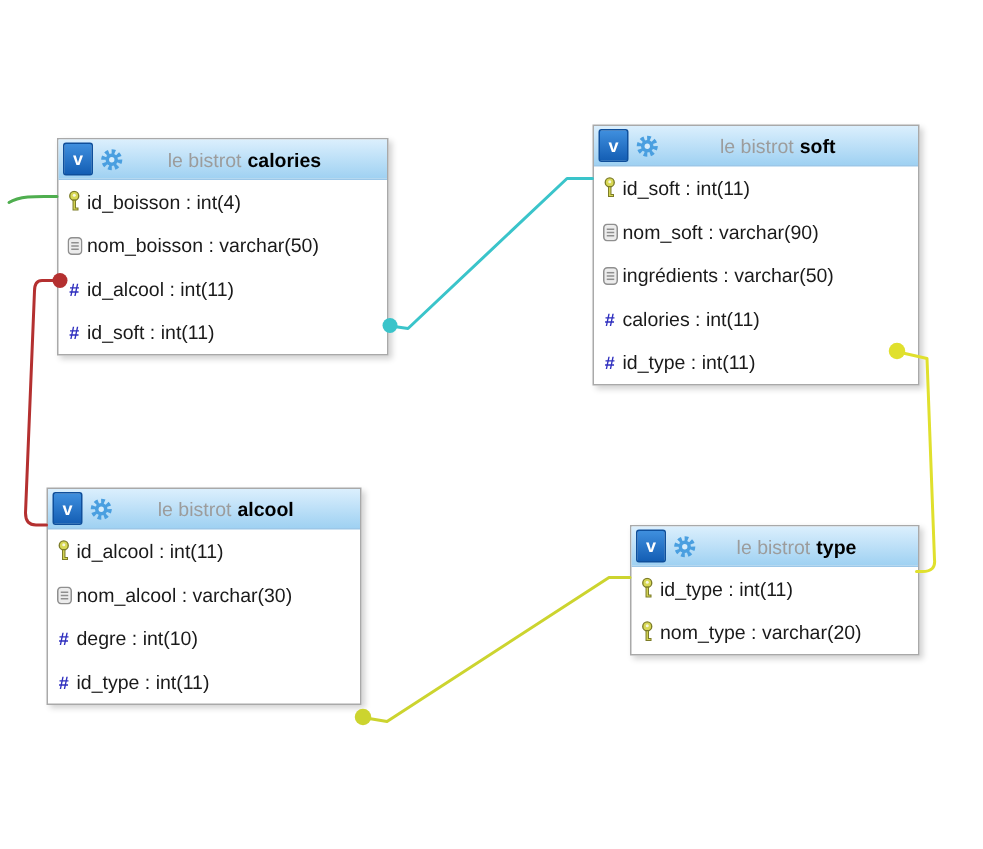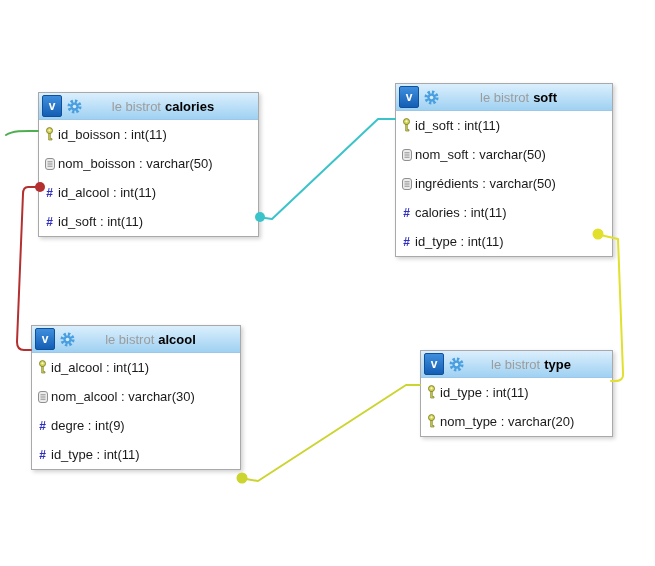--- a/index.html
+++ b/index.html
@@ -64,21 +64,21 @@
       <span class="ttl"><span class="pfx">le bistrot</span><span class="tname">calories</span></span>
     </div>
     <div class="row">
       <span class="fi">
           <svg width="9" height="15" viewBox="0 0 9 15">
             <circle cx="4.5" cy="3.6" r="3" fill="#d8d855" stroke="#7c7c28" stroke-width="0.9"></circle>
             <circle cx="4.5" cy="3.2" r="1" fill="#f6f6e0"></circle>
             <path d="M3.7,6.4 h1.6 v5.2 h1.7 v1.4 h-3.3 z" fill="#d8d855" stroke="#7c7c28" stroke-width="0.7"></path>
           </svg>
         </span>
-      <span class="ftext">id_boisson : int(11)</span>
+      <span class="ftext">id_boisson : int(4)</span>
     </div>
     <div class="row">
       <span class="fi">
           <svg width="10" height="12" viewBox="0 0 10 12">
             <rect x="0.5" y="0.5" width="9" height="11" rx="2.5" fill="#ececec" stroke="#8f8f8f"></rect>
             <line x1="2.5" y1="3.8" x2="7.5" y2="3.8" stroke="#8f8f8f"></line>
             <line x1="2.5" y1="6" x2="7.5" y2="6" stroke="#8f8f8f"></line>
             <line x1="2.5" y1="8.2" x2="7.5" y2="8.2" stroke="#8f8f8f"></line>
           </svg>
         </span>
@@ -118,21 +118,21 @@
     </div>
     <div class="row">
       <span class="fi">
           <svg width="10" height="12" viewBox="0 0 10 12">
             <rect x="0.5" y="0.5" width="9" height="11" rx="2.5" fill="#ececec" stroke="#8f8f8f"></rect>
             <line x1="2.5" y1="3.8" x2="7.5" y2="3.8" stroke="#8f8f8f"></line>
             <line x1="2.5" y1="6" x2="7.5" y2="6" stroke="#8f8f8f"></line>
             <line x1="2.5" y1="8.2" x2="7.5" y2="8.2" stroke="#8f8f8f"></line>
           </svg>
         </span>
-      <span class="ftext">nom_soft : varchar(50)</span>
+      <span class="ftext">nom_soft : varchar(90)</span>
     </div>
     <div class="row">
       <span class="fi">
           <svg width="10" height="12" viewBox="0 0 10 12">
             <rect x="0.5" y="0.5" width="9" height="11" rx="2.5" fill="#ececec" stroke="#8f8f8f"></rect>
             <line x1="2.5" y1="3.8" x2="7.5" y2="3.8" stroke="#8f8f8f"></line>
             <line x1="2.5" y1="6" x2="7.5" y2="6" stroke="#8f8f8f"></line>
             <line x1="2.5" y1="8.2" x2="7.5" y2="8.2" stroke="#8f8f8f"></line>
           </svg>
         </span>
@@ -176,21 +176,21 @@
             <rect x="0.5" y="0.5" width="9" height="11" rx="2.5" fill="#ececec" stroke="#8f8f8f"></rect>
             <line x1="2.5" y1="3.8" x2="7.5" y2="3.8" stroke="#8f8f8f"></line>
             <line x1="2.5" y1="6" x2="7.5" y2="6" stroke="#8f8f8f"></line>
             <line x1="2.5" y1="8.2" x2="7.5" y2="8.2" stroke="#8f8f8f"></line>
           </svg>
         </span>
       <span class="ftext">nom_alcool : varchar(30)</span>
     </div>
     <div class="row">
       <span class="hash">#</span>
-      <span class="ftext">degre : int(9)</span>
+      <span class="ftext">degre : int(10)</span>
     </div>
     <div class="row">
       <span class="hash">#</span>
       <span class="ftext">id_type : int(11)</span>
     </div>
   </div>
 
   <div class="table" style="left:420px;top:350px;width:191px;">
     <div class="thead">
       <span class="vbox">v</span>

